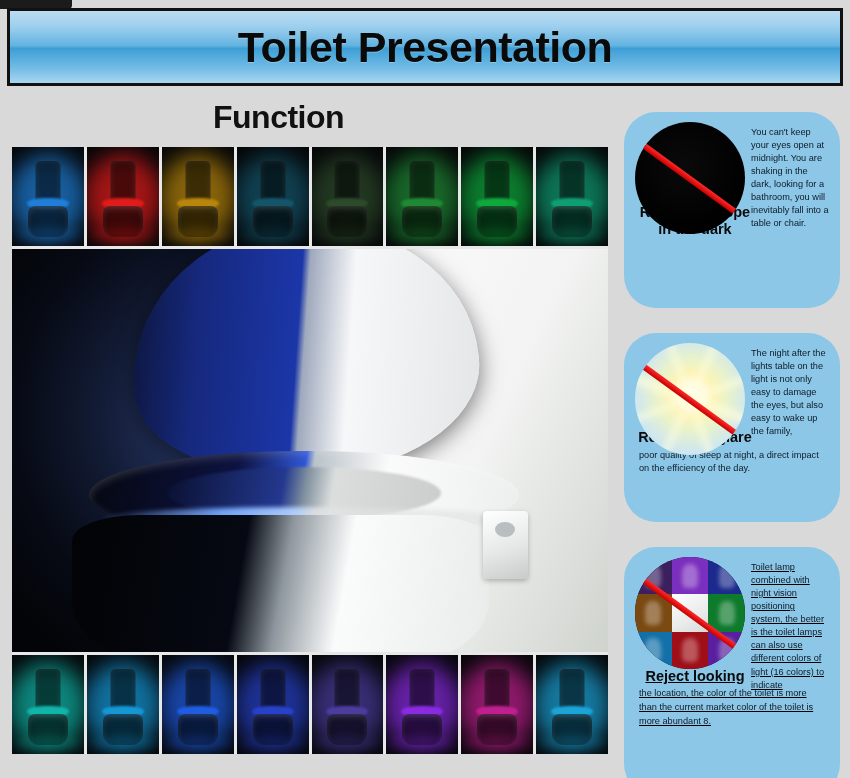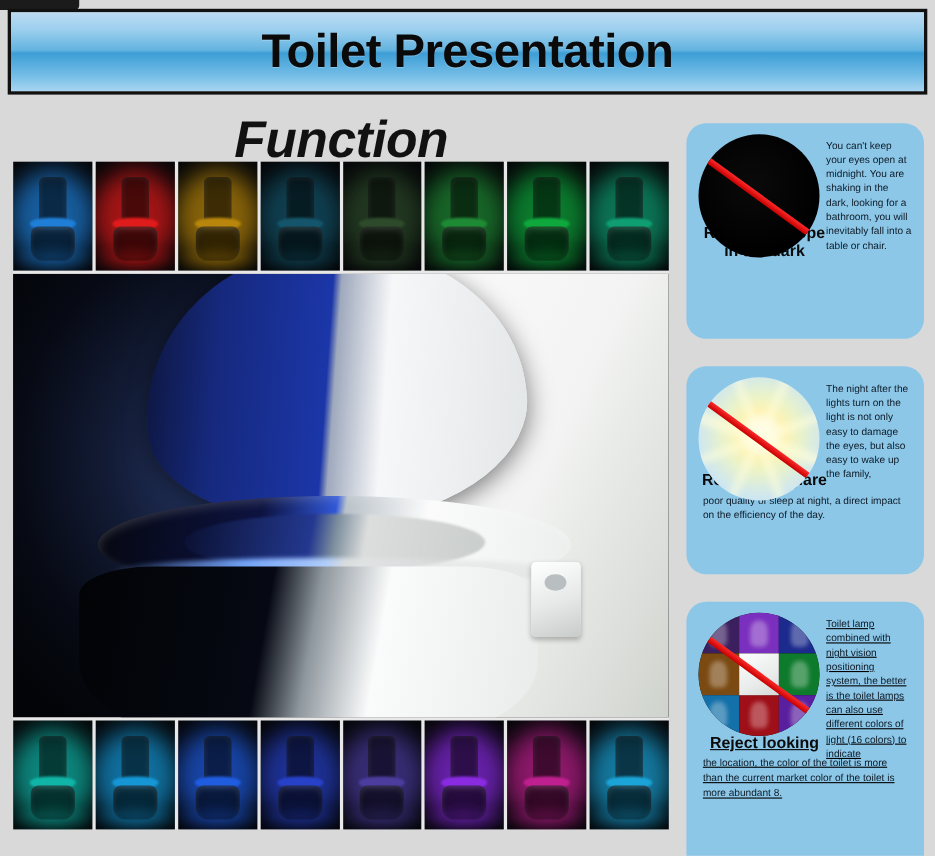--- a/index.html
+++ b/index.html
@@ -44,25 +44,24 @@
     color: #0a0a0a;
     letter-spacing: -0.5px;
     line-height: 1;
     text-shadow: 0 1px 0 rgba(255,255,255,.25);
   }
 
   
   .function-heading {
     position: absolute;
     left: 213px; top: 99px;
-    font-size: 47px;
+    font-size: 32px;
     font-weight: bold;
     color: #111111;
     letter-spacing: -0.5px;
-    font-style: italic;
   }
 
   
   .collage {
     position: absolute;
     left: 12px; top: 147px;
     width: 596px; height: 607px;
     background: #e8e8e8;
     display: flex; flex-direction: column;
     gap: 3px;
@@ -203,21 +202,21 @@
   
   .cards {
     position: absolute;
     left: 624px; top: 112px;
     width: 216px;
   }
   .card {
     position: relative;
     width: 216px;
     background: #8cc7e8;
-    border-radius: 18px;
+    border-radius: 32px;
     padding: 10px 11px 10px 11px;
     margin-bottom: 25px;
     overflow: visible;
   }
   .card-top {
     display: flex;
     align-items: flex-start;
     gap: 6px;
   }
   .badge {
@@ -462,21 +461,21 @@
       </div>
       <div class="card-title">Refuse to grope in the dark</div>
       <div class="card-foot-text"></div>
     </div>
 
     <div class="card" id="card-2">
       <div class="card-top">
         <div class="badge badge-sun">
           <div class="slash"></div>
         </div>
-        <div class="card-side-text">The night after the lights turn on the light is not only easy to damage the eyes, but also easy to wake up the family,</div>
+        <div class="card-side-text">The night after the lights table on the light is not only easy to damage the eyes, but also easy to wake up the family,</div>
       </div>
       <div class="card-title wide">Refused to glare</div>
       <div class="card-foot-text">poor quality of sleep at night, a direct impact on the efficiency of the day.</div>
     </div>
 
     <div class="card" id="card-3">
       <div class="card-top">
         <div class="badge badge-grid">
           <div class="g" style="left:0;top:0;background:#3b1f5e"></div>
           <div class="g" style="left:33.34%;top:0;background:#7b2fbe"></div>

